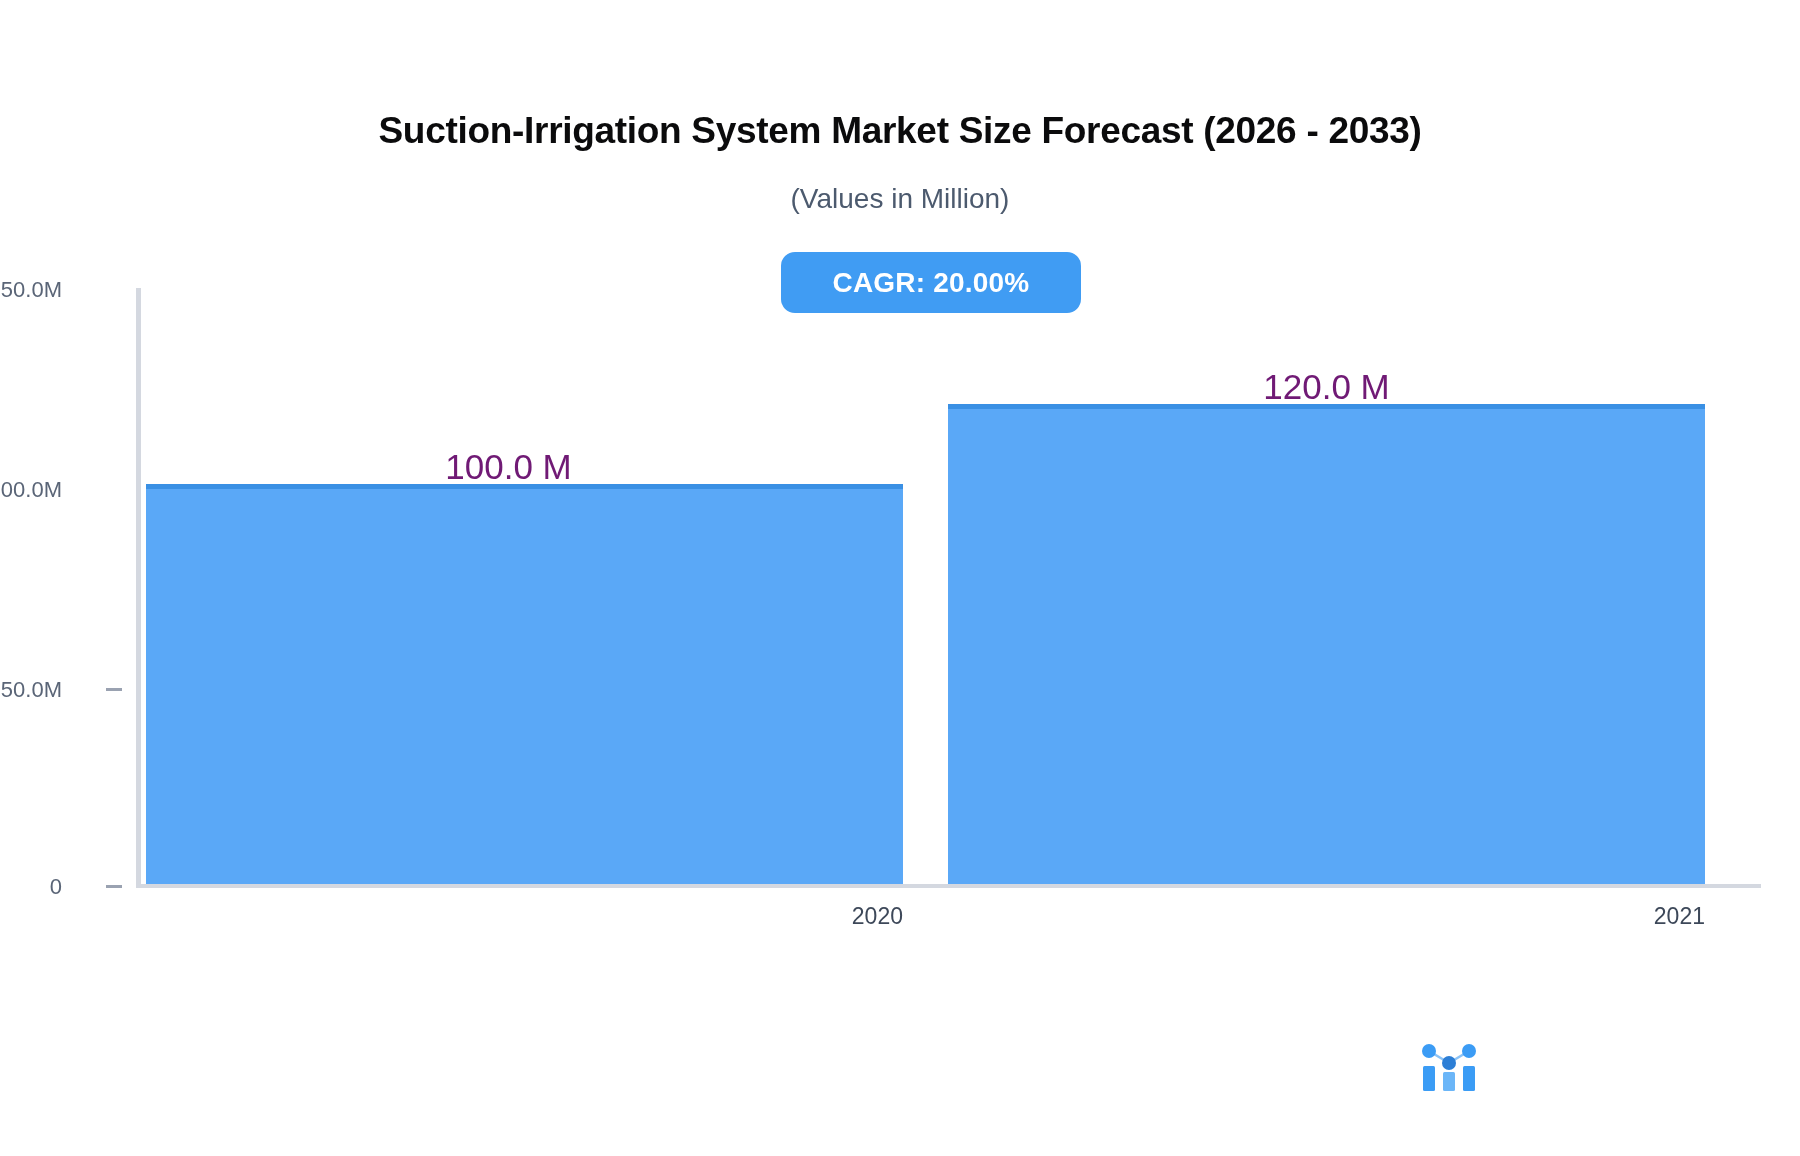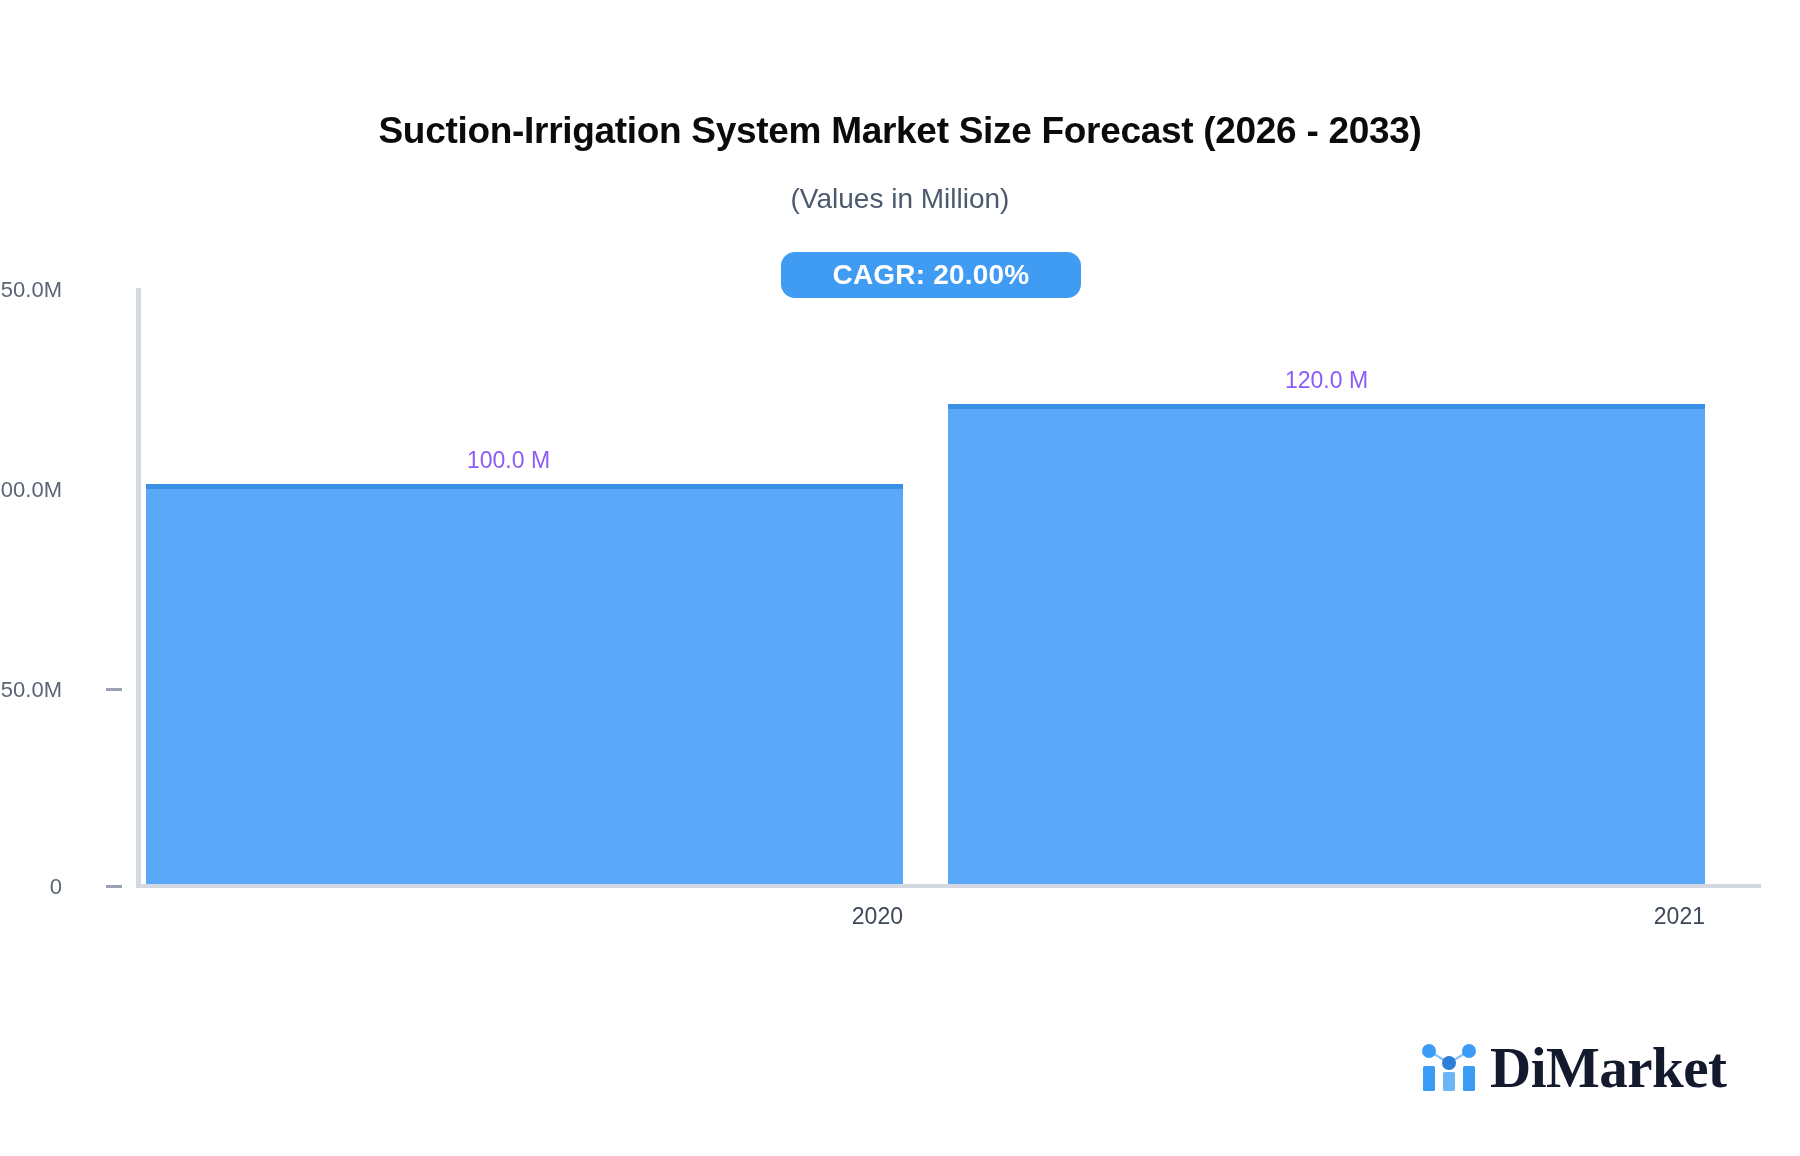--- a/index.html
+++ b/index.html
@@ -40,21 +40,21 @@
     color: #4c5a6e;
     line-height: 1.15;
   }
 
   
   .cagr-badge {
     position: absolute;
     left: 781px;
     top: 252px;
     width: 300px;
-    height: 46px;
+    height: 61px;
     box-sizing: border-box;
     background: #409cf3;
     border-radius: 14px;
     color: #ffffff;
     font-size: 28px;
     font-weight: bold;
     display: flex;
     align-items: center;
     justify-content: center;
     letter-spacing: 0.2px;
@@ -104,22 +104,22 @@
 
   
   .bar {
     position: absolute;
     background: #5aa8f7;
     border-top: 5px solid #3a90e4;
     box-sizing: border-box;
   }
   .bar-label {
     position: absolute;
-    font-size: 23px;
-    color: #8b5cf6;
+    font-size: 35px;
+    color: #701a75;
     text-align: center;
     white-space: nowrap;
   }
   .x-tick-label {
     position: absolute;
     top: 903px;
     font-size: 23px;
     color: #3d4859;
     text-align: right;
     white-space: nowrap;
@@ -189,14 +189,13 @@
   <svg class="logo-icon" viewBox="0 0 58 52">
     <line x1="9" y1="10" x2="29" y2="22" stroke="#8bc3f7" stroke-width="2.6"></line>
     <line x1="29" y1="22" x2="49" y2="10" stroke="#8bc3f7" stroke-width="2.6"></line>
     <circle cx="9" cy="10" r="7" fill="#3b9cf5"></circle>
     <circle cx="29" cy="22" r="7" fill="#2d7fd6"></circle>
     <circle cx="49" cy="10" r="7" fill="#3b9cf5"></circle>
     <rect x="3" y="25" width="12" height="25" rx="1.5" fill="#3b9cf5"></rect>
     <rect x="23" y="31" width="12" height="19" rx="1.5" fill="#6bb6f8"></rect>
     <rect x="43" y="25" width="12" height="25" rx="1.5" fill="#3b9cf5"></rect>
   </svg>
-  <span class="logo-text">DiMarket</span>
 </div>
 
 </body></html>

